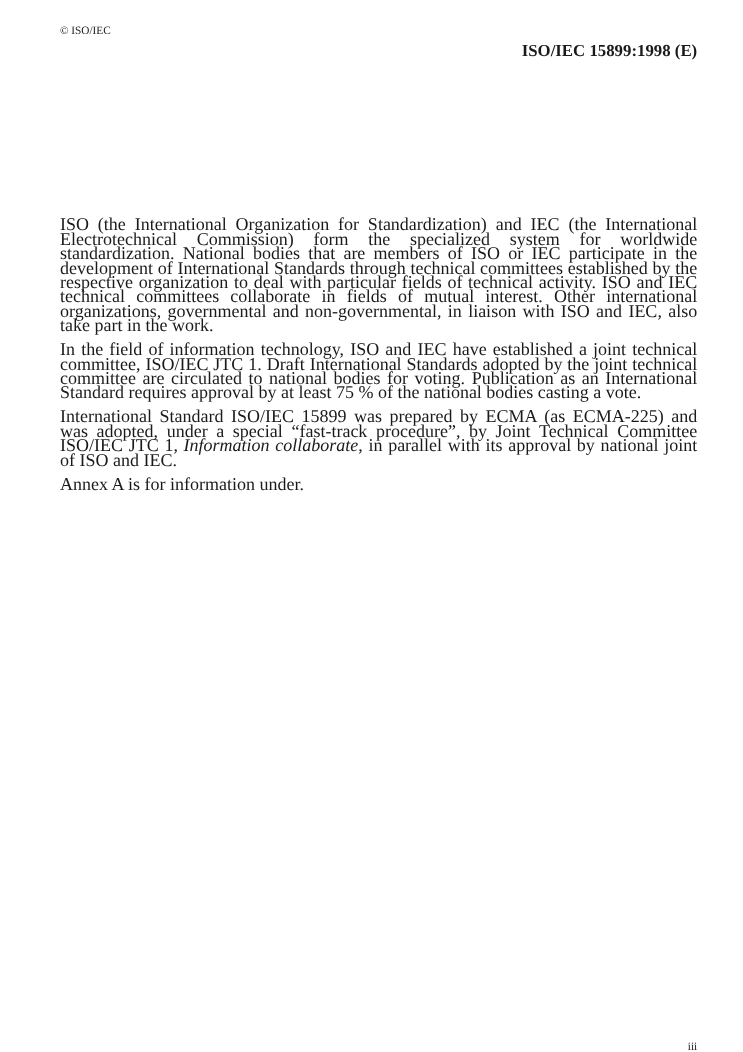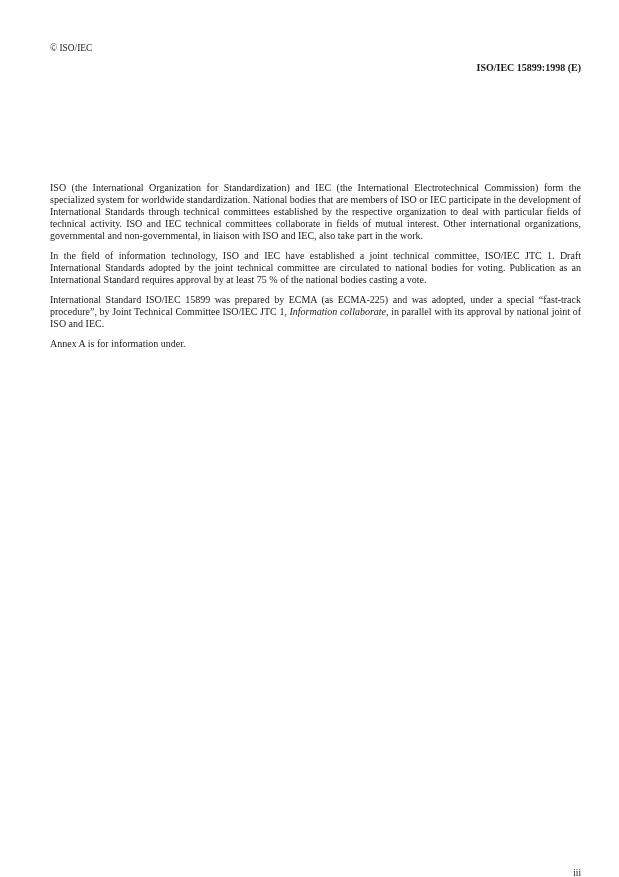--- a/index.html
+++ b/index.html
@@ -11,47 +11,46 @@
       width: 619px;
       height: 877px;
       position: relative;
       overflow: hidden;
       font-family: "Liberation Serif", "DejaVu Serif", serif;
       color: #1a1a1a;
     }
     .header-left {
       position: absolute;
       left: 50px;
-      top: 42px;
+      top: 20px;
       font-size: 9.4px;
       line-height: 12px;
     }
     .header-right {
       position: absolute;
       right: 38px;
       top: 38px;
-      font-size: 10px;
+      font-size: 14px;
       line-height: 12px;
       font-weight: bold;
-      margin-top: 24px;
     }
     .content {
       position: absolute;
       left: 50px;
       top: 182px;
       width: 531px;
     }
     .heading {
       font-size: 10.6px;
       font-weight: bold;
       line-height: 14px;
       margin: 0 0 4px 0;
     }
     .para {
-      font-size: 10px;
+      font-size: 15px;
       line-height: 12px;
       text-align: justify;
       margin: 0 0 8px 0;
     }
     .page-num {
       position: absolute;
       right: 38px;
       top: 867px;
       font-size: 9.4px;
       line-height: 12px;

